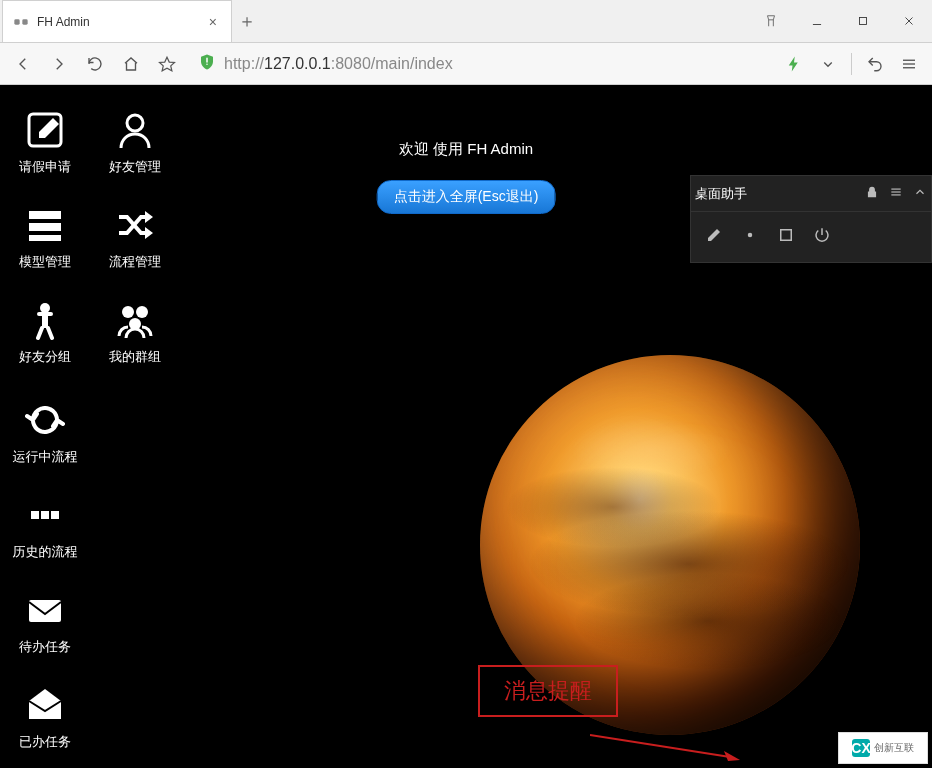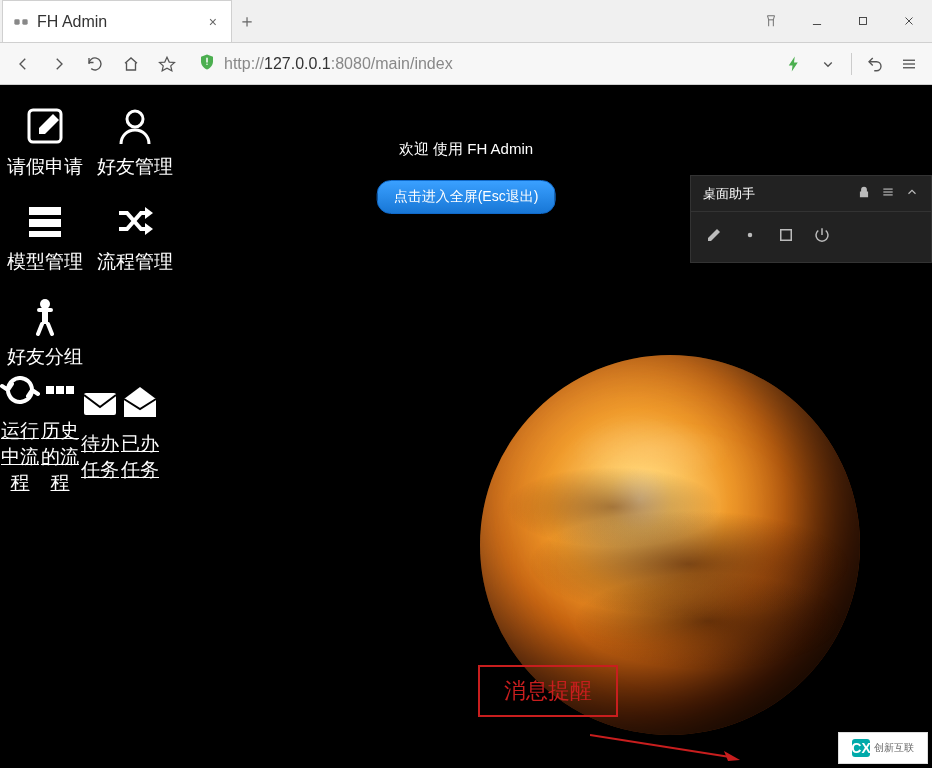--- a/index.html
+++ b/index.html
@@ -2,21 +2,21 @@
 <html><head>
 <meta charset="utf-8">
 <style>
 * { margin: 0; padding: 0; box-sizing: border-box; font-family: "Microsoft YaHei", Arial, sans-serif; }
 body { width: 932px; height: 768px; background: #fff; overflow: hidden; position: relative; }
 
 
 .browser-top { height: 43px; background: #f0f0f0; border-bottom: 1px solid #d0d0d0; display: flex; align-items: stretch; }
 .tab { display: flex; align-items: center; background: #fff; border: 1px solid #d0d0d0; border-bottom: none; padding: 0 10px; width: 230px; margin-left: 2px; }
 .tab-icon { width: 16px; height: 16px; margin-right: 8px; display:flex; align-items:center; justify-content:center; }
-.tab-title { font-size: 16px; color: #333; flex: 1; }
+.tab-title { font-size: 12px; color: #333; flex: 1; }
 .tab-close { font-size: 14px; color: #666; padding: 0 4px; cursor: pointer; }
 .new-tab { width: 30px; display: flex; align-items: center; justify-content: center; color: #666; font-size: 18px; cursor: pointer; }
 .win-controls { margin-left: auto; display: flex; align-items: center; gap: 0; }
 .win-btn { width: 46px; height: 42px; display: flex; align-items: center; justify-content: center; color: #333; font-size: 14px; cursor: pointer; }
 .win-btn svg { width: 14px; height: 14px; }
 
 .toolbar { height: 42px; background: #f7f7f7; border-bottom: 1px solid #d0d0d0; display: flex; align-items: center; padding: 0 8px; gap: 6px; }
 .nav-btn { width: 30px; height: 30px; display: flex; align-items: center; justify-content: center; color: #555; cursor: pointer; border-radius: 4px; }
 .nav-btn svg { width: 18px; height: 18px; }
 .url-area { flex: 1; display: flex; align-items: center; gap: 8px; margin-left: 10px; }
@@ -40,30 +40,30 @@
   radial-gradient(ellipse 40% 15% at 35% 40%, rgba(90,40,10,.55) 0%, transparent 70%),
   radial-gradient(ellipse 50% 18% at 60% 70%, rgba(40,15,3,.6) 0%, transparent 70%),
   radial-gradient(ellipse 30% 12% at 45% 25%, rgba(255,200,120,.35) 0%, transparent 70%);
 }
 
 
 .desk-icons { position: absolute; top: 10px; left: 0; width: 200px; display: flex; flex-wrap: wrap; }
 .desk-item { width: 90px; height: 95px; display: flex; flex-direction: column; align-items: center; justify-content: center; gap: 8px; color: #fff; cursor: pointer; }
 .desk-item .ic { height: 40px; display: flex; align-items: center; justify-content: center; font-size: 34px; }
 .desk-item .ic svg { width: 40px; height: 40px; fill: #fff; }
-.desk-item .lbl { font-size: 19px; text-align: center; }
-.left-col { position: absolute; top: 300px; left: 0; width: 90px; display: flex; flex-direction: row; text-decoration: underline; }
+.desk-item .lbl { font-size: 13px; text-align: center; }
+.left-col { position: absolute; top: 300px; left: 0; width: 90px; display: flex; flex-direction: column; }
 
 
 .welcome { position: absolute; top: 55px; left: 0; right: 0; text-align: center; color: #fff; font-size: 15px; }
 .fullscreen-btn { position: absolute; top: 95px; left: 50%; transform: translateX(-50%); background: #1e90ff; background: linear-gradient(#3aa0ff,#1877d6); color: #fff; border: 1px solid #1069c9; padding: 7px 16px; font-size: 14px; border-radius: 14px; cursor: pointer; }
 
 
 .assistant { position: absolute; right: 0; top: 90px; width: 242px; background: #222; border: 1px solid #333; }
-.assistant-head { height: 36px; display: flex; align-items: center; padding: 0 12px; gap: 10px; border-bottom: 1px solid #333; }
+.assistant-head { height: 36px; display: flex; align-items: center; padding: 0 4px; gap: 10px; border-bottom: 1px solid #333; }
 .assistant-title { font-size: 13px; color: #fff; flex: 1; }
 .assistant-head svg { width: 14px; height: 14px; fill: #bbb; cursor: pointer; }
 .assistant-body { height: 50px; display: flex; align-items: center; gap: 18px; padding: 0 14px; }
 .assistant-body svg { width: 18px; height: 18px; fill: #bbb; cursor: pointer; }
 
 
 .msgbox { position: absolute; left: 478px; top: 580px; width: 140px; height: 52px; border: 2px solid #c81e1e; display: flex; align-items: center; justify-content: center; color: #c81e1e; font-size: 22px; font-weight: 400; }
 
 
 .arrow { position: absolute; left: 590px; top: 648px; width: 150px; height: 30px; }
@@ -222,20 +222,28 @@
         <span class="lbl">流程管理</span>
       </div>
       <div class="desk-item">
         <span class="ic">
           <svg viewBox="0 0 40 40">
             <use href="#person-standing-icon"></use>
           </svg>
         </span>
         <span class="lbl">好友分组</span>
       </div>
+      <div class="desk-item">
+        <span class="ic">
+          <svg viewBox="0 0 40 40">
+            <use href="#users-group-icon"></use>
+          </svg>
+        </span>
+        <span class="lbl">我的群组</span>
+      </div>
     </div>
 
   <div class="left-col" id="col-icons">
       <div class="desk-item">
         <span class="ic">
           <svg viewBox="0 0 40 40">
             <use href="#refresh-icon"></use>
           </svg>
         </span>
         <span class="lbl">运行中流程</span>

